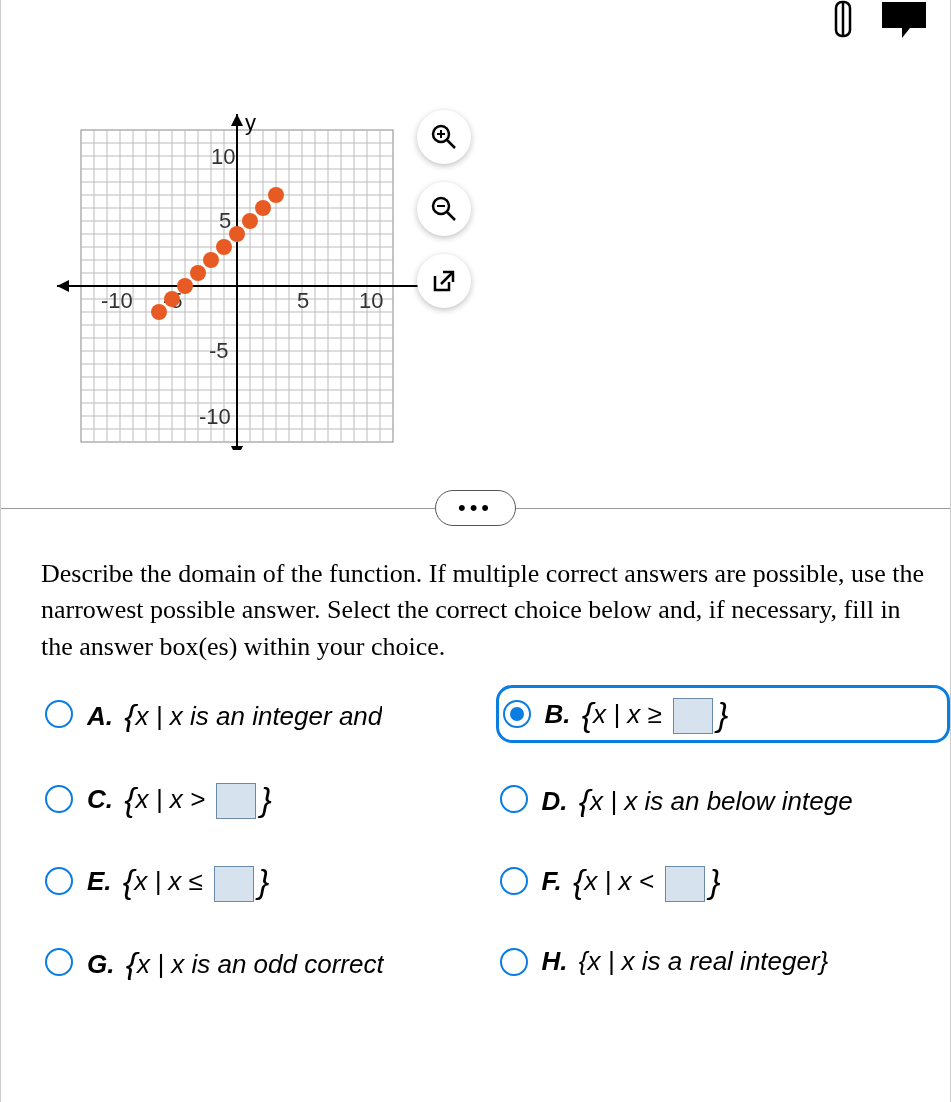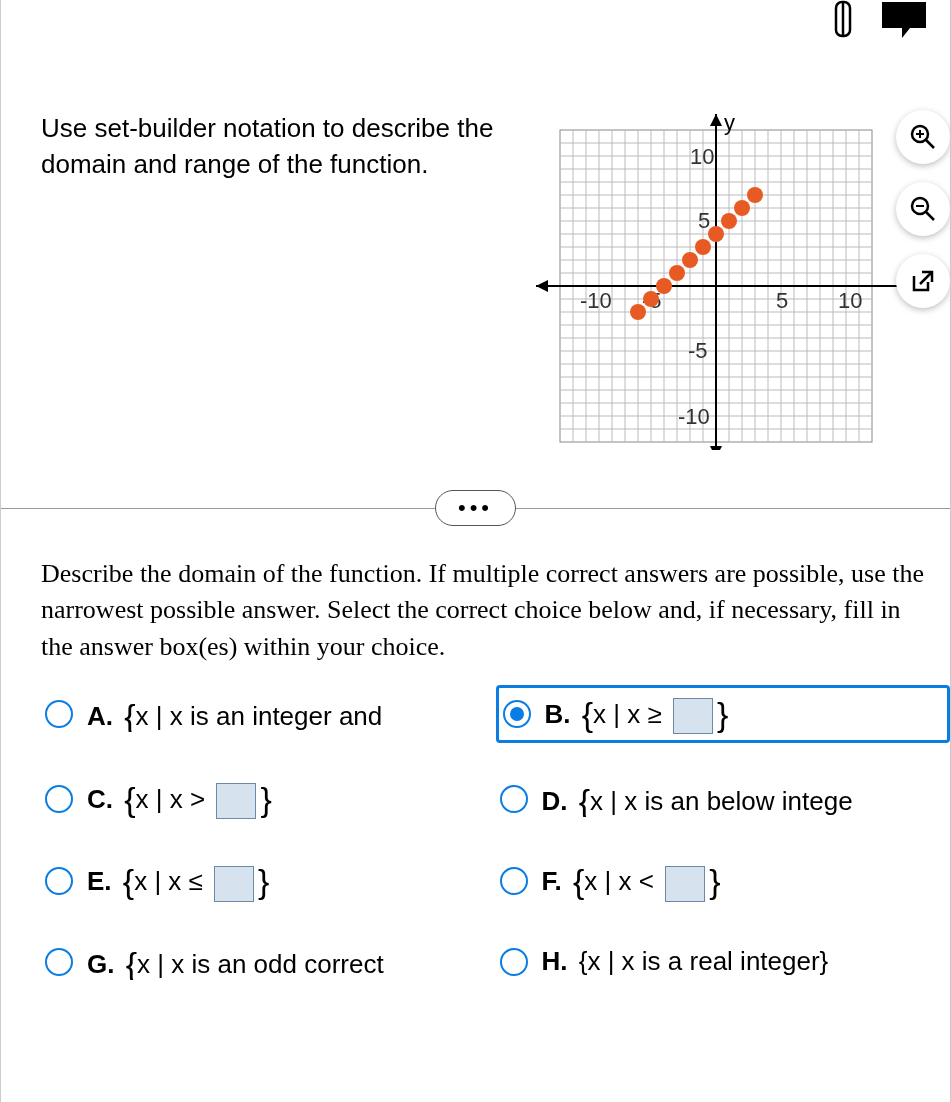--- a/index.html
+++ b/index.html
@@ -70,24 +70,25 @@
     display: grid;
     grid-template-columns: 1fr 1fr;
     row-gap: 30px;
   }
   .choice {
     display: flex;
     align-items: center;
     gap: 14px;
     position: relative;
     padding: 6px 4px;
+    font-style: italic;
   }
   .choice.selected {
     border: 3px solid #0a7de3;
-    border-radius: 4px;
+    border-radius: 16px;
   }
   .radio {
     width: 28px; height: 28px;
     border: 2.5px solid #0a7de3;
     border-radius: 50%;
     flex-shrink: 0;
     display:flex;align-items:center;justify-content:center;
     cursor: pointer;
   }
   .radio.on::after {
@@ -118,21 +119,20 @@
   <svg width="34" height="40">
       <rect x="10" y="2" width="14" height="34" rx="6" fill="none" stroke="#000" stroke-width="2.5"></rect>
       <line x1="17" y1="2" x2="17" y2="36" stroke="#000" stroke-width="2.5"></line>
     </svg>
   <svg width="50" height="40">
       <path d="M2 2h44v26H30l-8 10v-10H2z" fill="#000"></path>
     </svg>
 </div>
 
 <div class="top">
-  <div class="prompt">Use set-builder notation to describe the domain and range of the function.</div>
   <div class="graph-wrap">
     <svg class="graph" width="420" height="340" viewBox="0 0 420 340">
       <g transform="translate(40,20)">
 
         <rect x="0" y="0" width="312" height="312" fill="#fff" stroke="#888"></rect>
         <g stroke="#bbb" stroke-width="1">
 
           <line x1="13" y1="0" x2="13" y2="312"></line>
             <line x1="26" y1="0" x2="26" y2="312"></line>
             <line x1="39" y1="0" x2="39" y2="312"></line>

